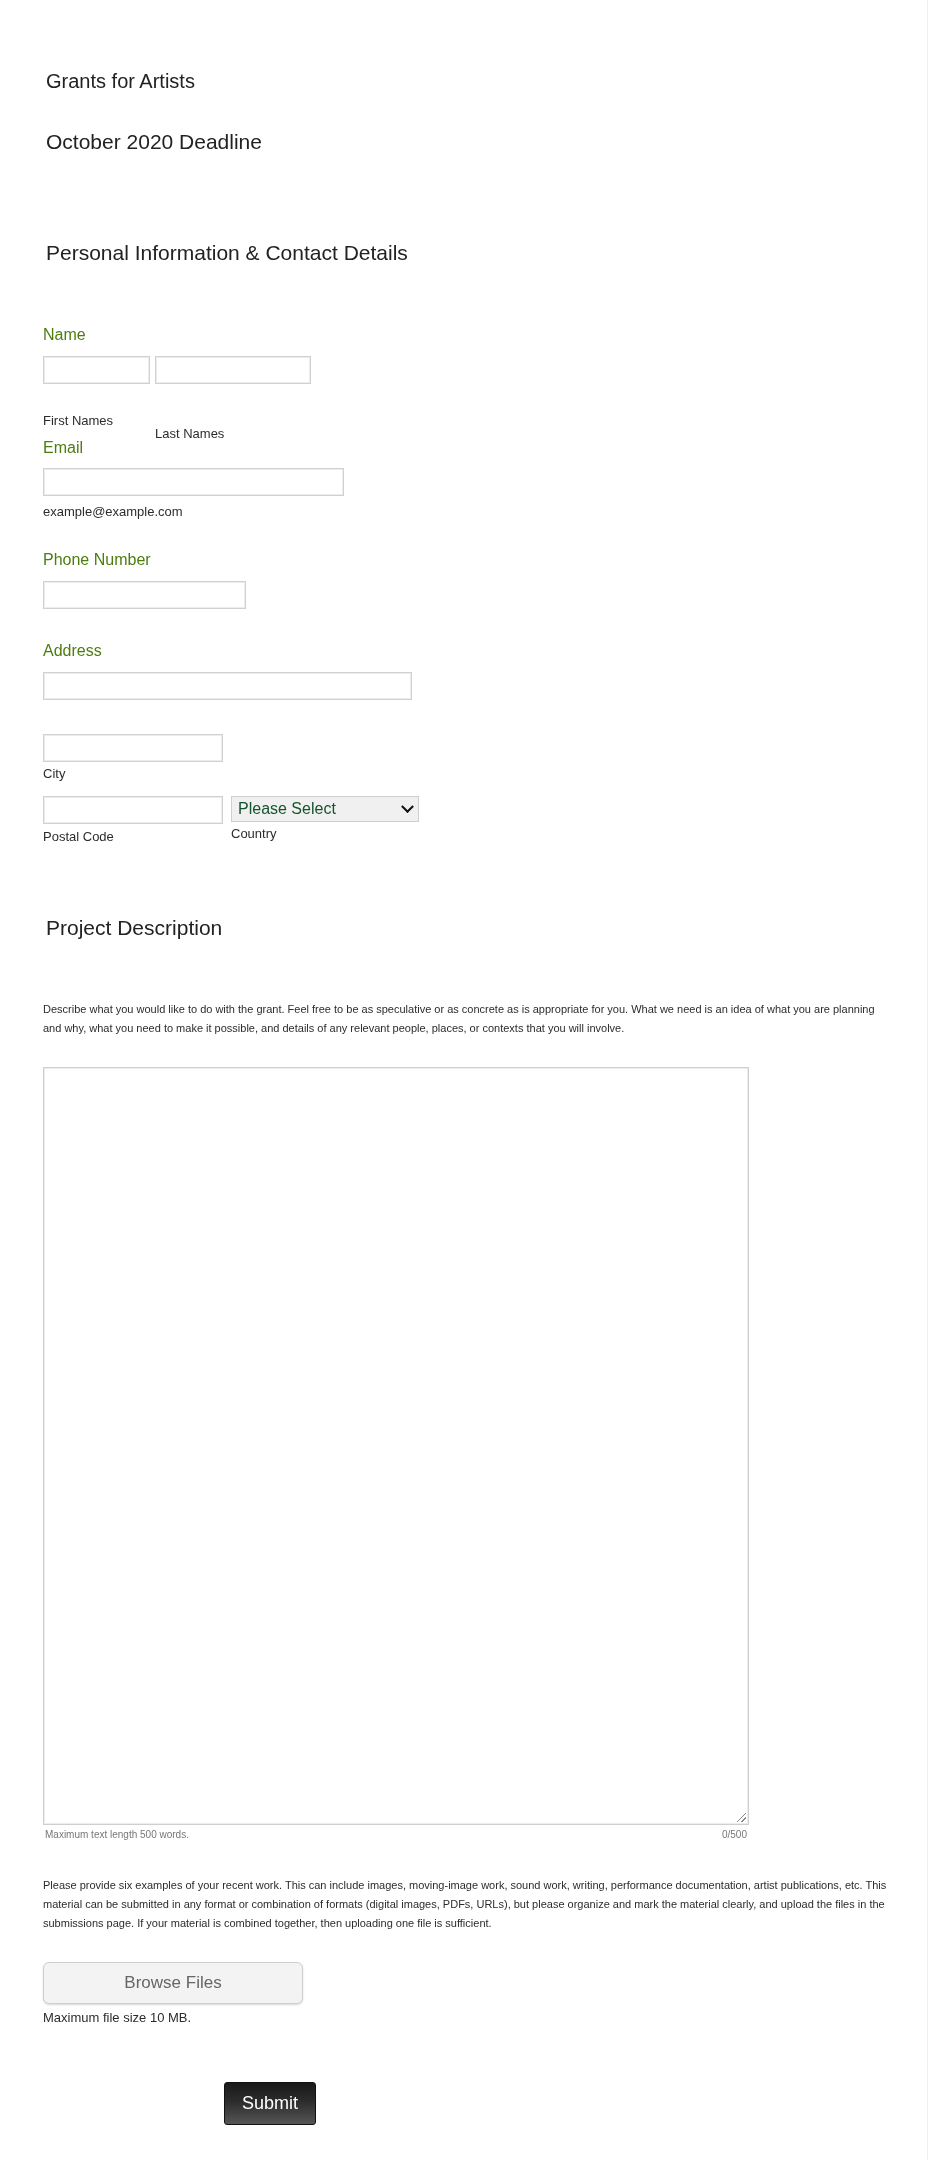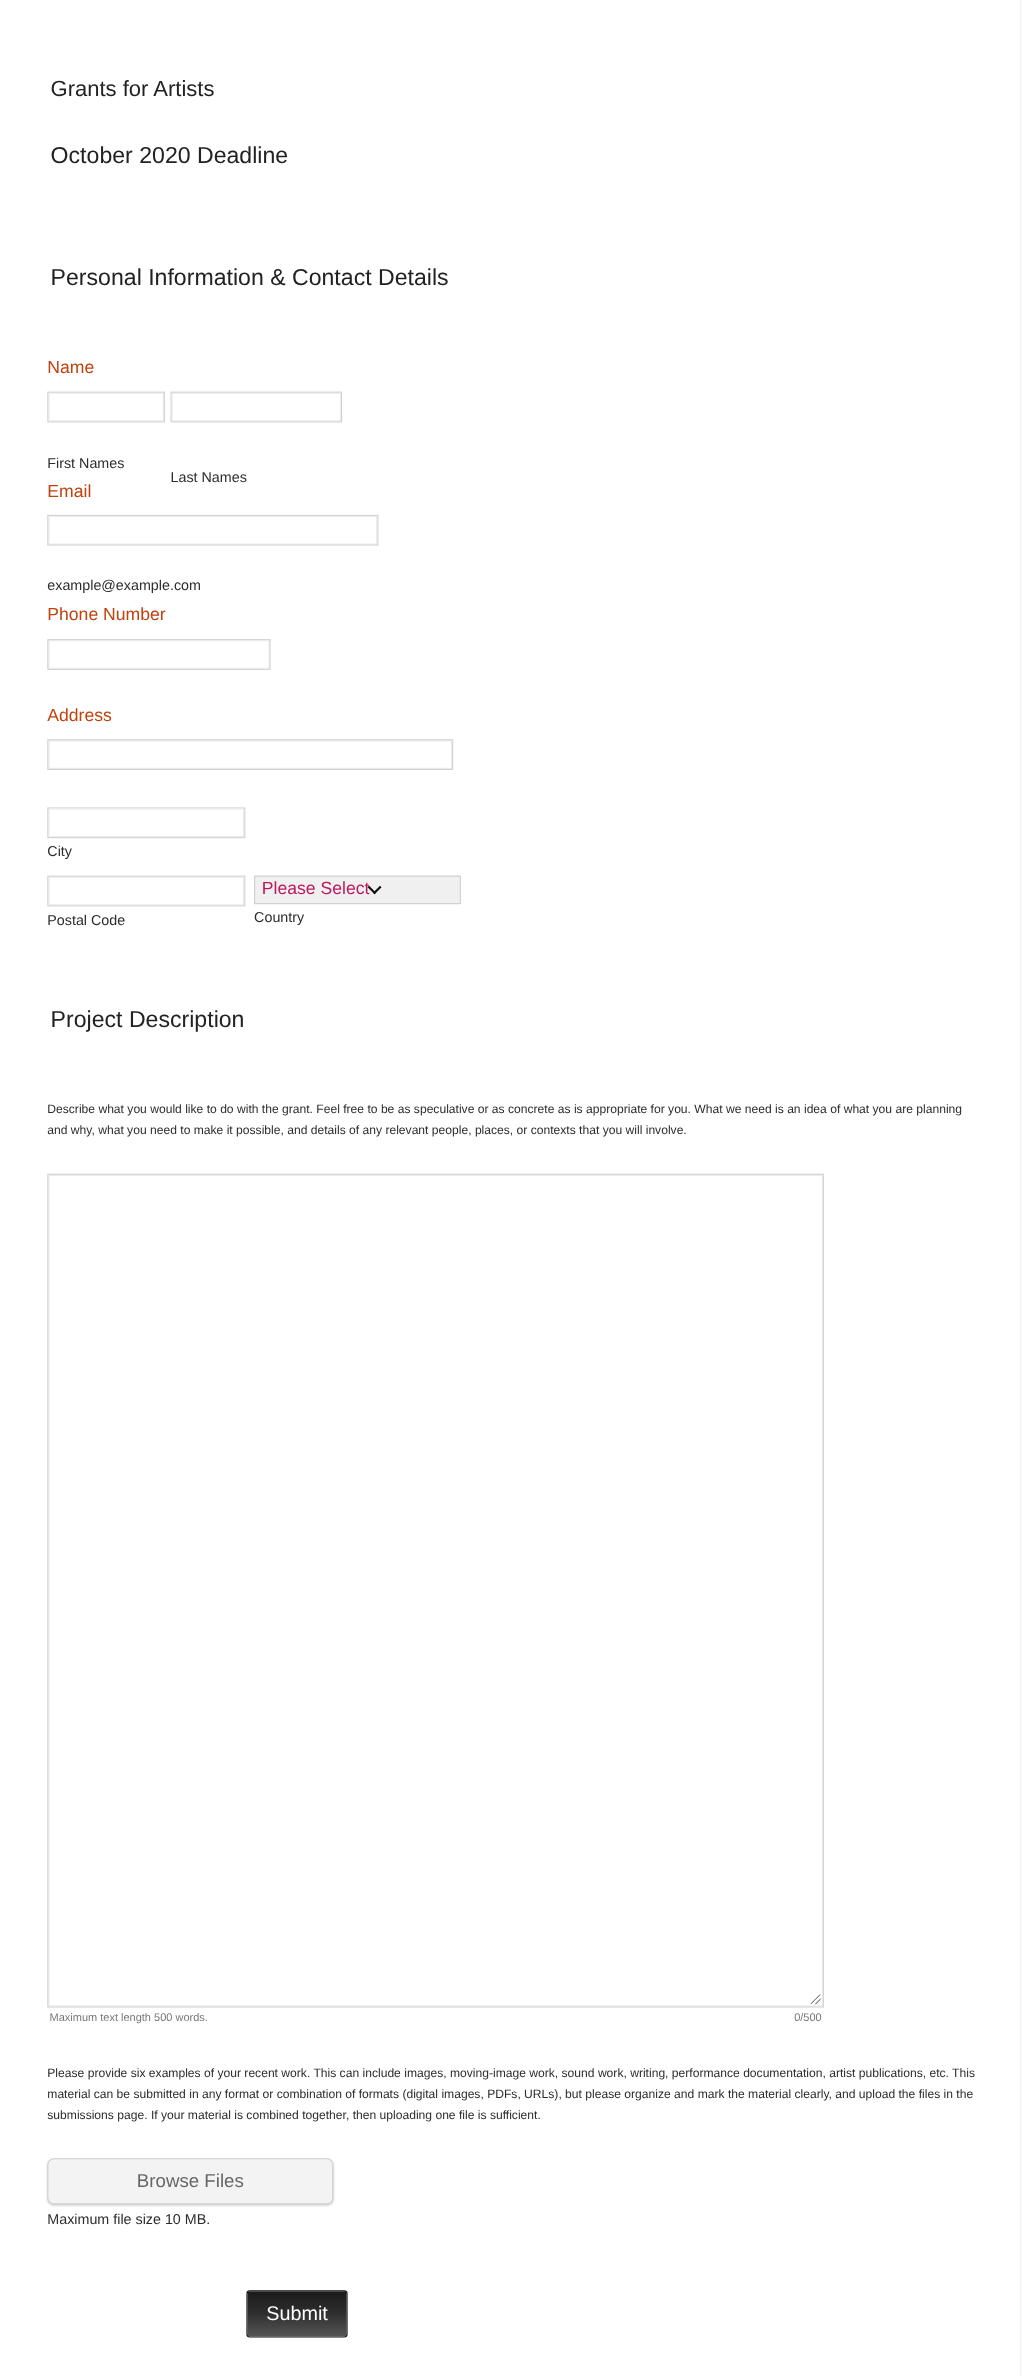--- a/index.html
+++ b/index.html
@@ -6,30 +6,30 @@
   html, body { margin: 0; padding: 0; background: #ffffff; }
   body {
     width: 930px; height: 2160px; position: relative; overflow: hidden;
     font-family: "Liberation Sans", sans-serif; color: #2c2c2c;
   }
   .page-edge { position: absolute; left: 927px; top: 0; width: 1px; height: 2160px; background: #f4eeee; }
   .abs { position: absolute; }
   .h1 { font-size: 20px; color: #222; left: 46px; top: 70px; }
   .h2 { font-size: 21px; color: #222; left: 46px; top: 130px; }
   .sec { font-size: 21px; color: #222; left: 46px; }
-  .label { font-size: 16px; color: #c2410c; left: 43px; }
+  .label { font-size: 16px; color: #4d7c0f; left: 43px; }
   .sub { font-size: 13px; color: #2c2c2c; }
   .input {
     position: absolute; height: 28px; border: 1px solid #d1d1d1;
     box-shadow: inset 0 0 0 1px #ececec; background: #fff; padding: 0 4px;
     font-family: "Liberation Sans", sans-serif; font-size: 14px; outline: none;
   }
   .select {
     position: absolute; height: 26px; border: 1px solid #cfcfcf; background: #f0f0f0;
-    font-size: 16px; color: #be185d; padding: 0 6px; display: flex; align-items: center; 
+    font-size: 16px; color: #14532d; padding: 0 6px; display: flex; align-items: center; justify-content: space-between;
   }
   .select .chev { width: 9px; height: 9px; border-right: 2.5px solid #111; border-bottom: 2.5px solid #111; transform: rotate(45deg) translate(-2px,-2px); }
   .para { font-size: 11px; line-height: 19px; color: #2c2c2c; left: 43px; width: 850px; }
   .textarea {
     position: absolute; left: 43px; top: 1067px; width: 706px; height: 758px;
     border: 1px solid #cfcfcf; box-shadow: inset 0 0 0 1px #ededed; background: #fff;
   }
   .grip { position: absolute; right: 2px; bottom: 2px; width: 9px; height: 9px;
     background: linear-gradient(135deg, transparent 45%, #888 46%, #888 54%, transparent 55%, transparent 70%, #888 71%, #888 79%, transparent 80%); }
   .tiny { font-size: 10px; color: #777; }
@@ -57,21 +57,21 @@
 <div class="abs sec" style="top:241px;">Personal Information &amp; Contact Details</div>
 
 <div class="abs label" style="top:326px;">Name</div>
 <input class="input" style="left: 43px; top: 356px; width: 107px;" value="">
 <input class="input" style="left: 155px; top: 356px; width: 156px;" value="">
 <div class="abs sub" style="left:43px;top:387px;margin-top:26px;">First Names</div>
 <div class="abs sub" style="left:155px;top:387px;margin-top:39px;">Last Names</div>
 
 <div class="abs label" style="top:439px;">Email</div>
 <input class="input" style="left: 43px; top: 468px; width: 301px;" value="">
-<div class="abs sub" style="left:43px;top:524px;text-align:center;">example@example.com</div>
+<div class="abs sub" style="left:43px;top:504px;text-align:center;">example@example.com</div>
 
 <div class="abs label" style="top:551px;">Phone Number</div>
 <input class="input" style="left: 43px; top: 581px; width: 203px;" value="">
 
 <div class="abs label" style="top:642px;">Address</div>
 <input class="input" style="left: 43px; top: 672px; width: 369px;">
 <div class="abs sub" style="left:43px;top:708px;margin-top:28px;">Street Address</div>
 <input class="input" style="left: 43px; top: 734px; width: 180px;">
 <div class="abs sub" style="left:43px;top:766px;">City</div>
 <input class="input" style="left: 43px; top: 796px; width: 180px;">

